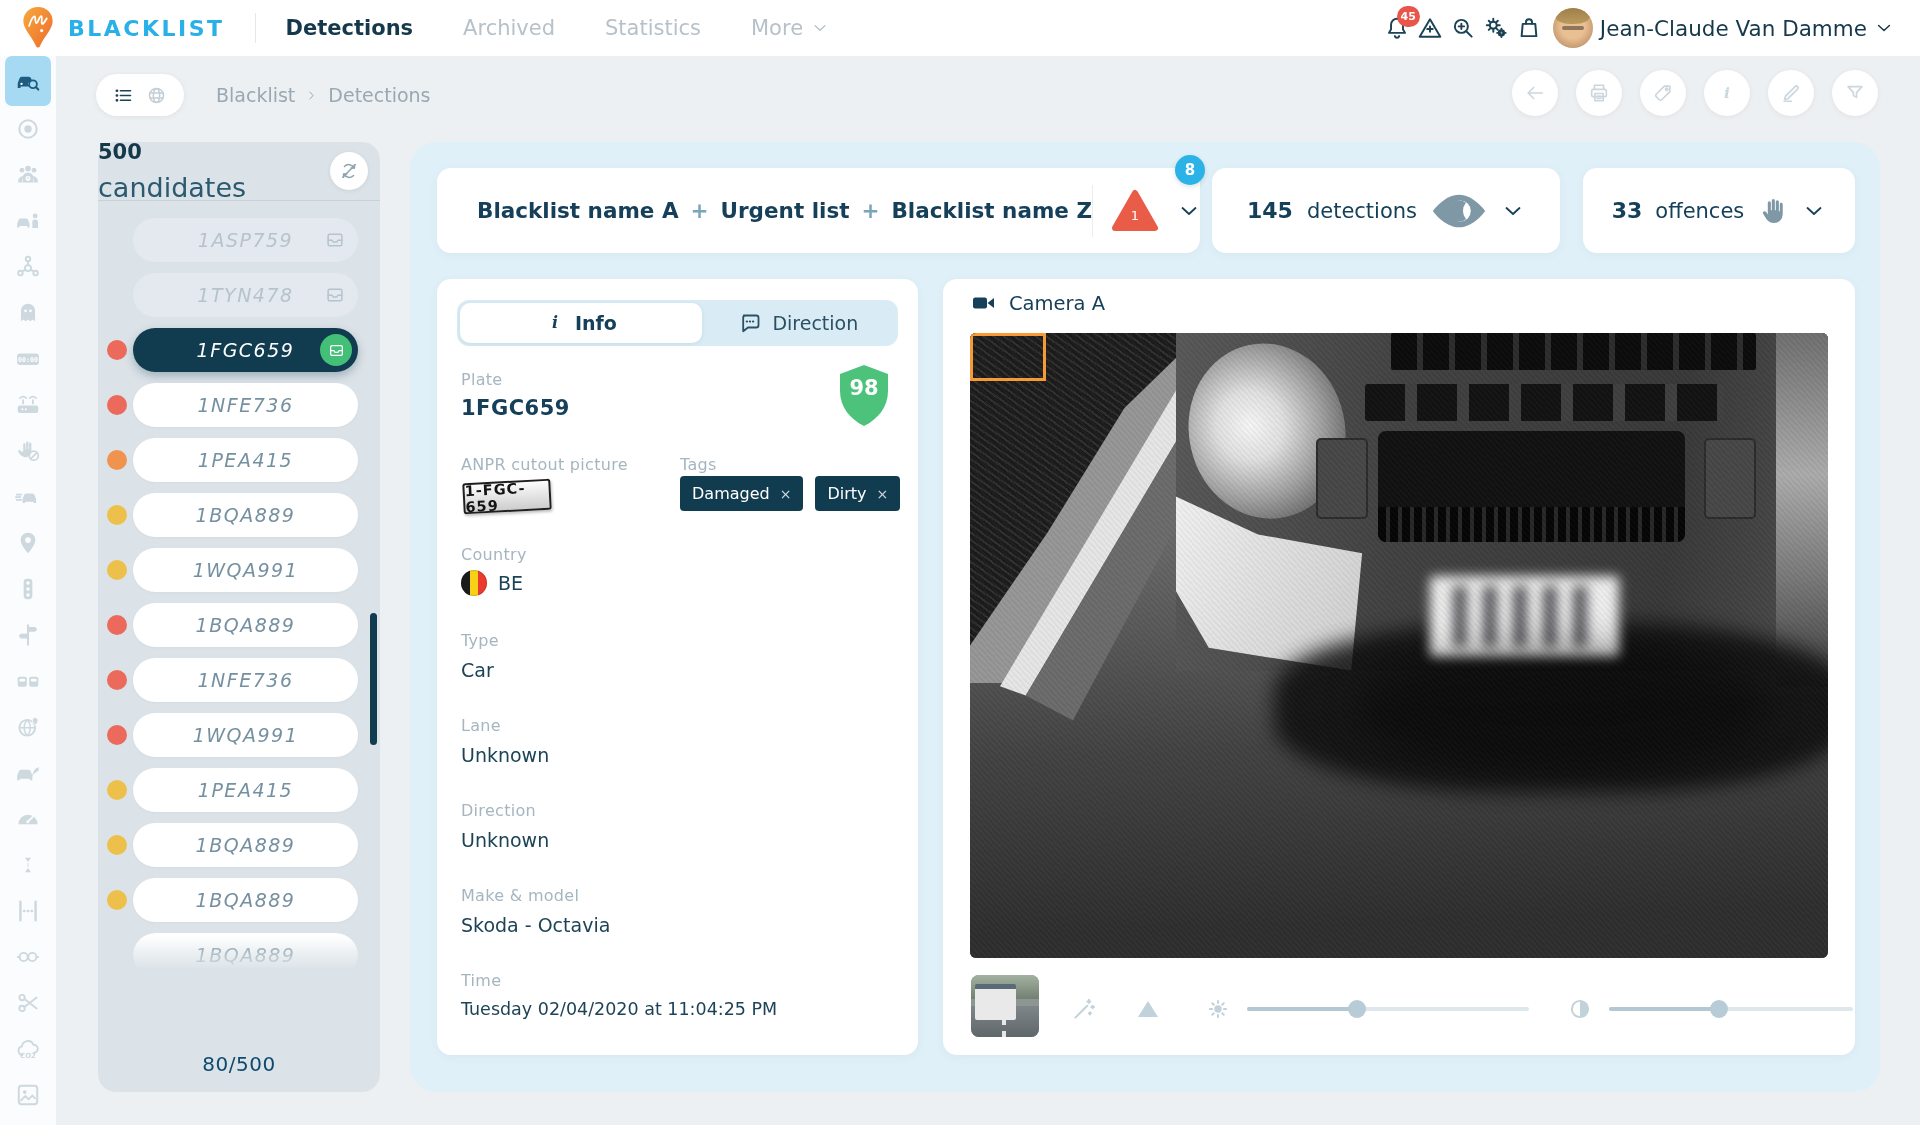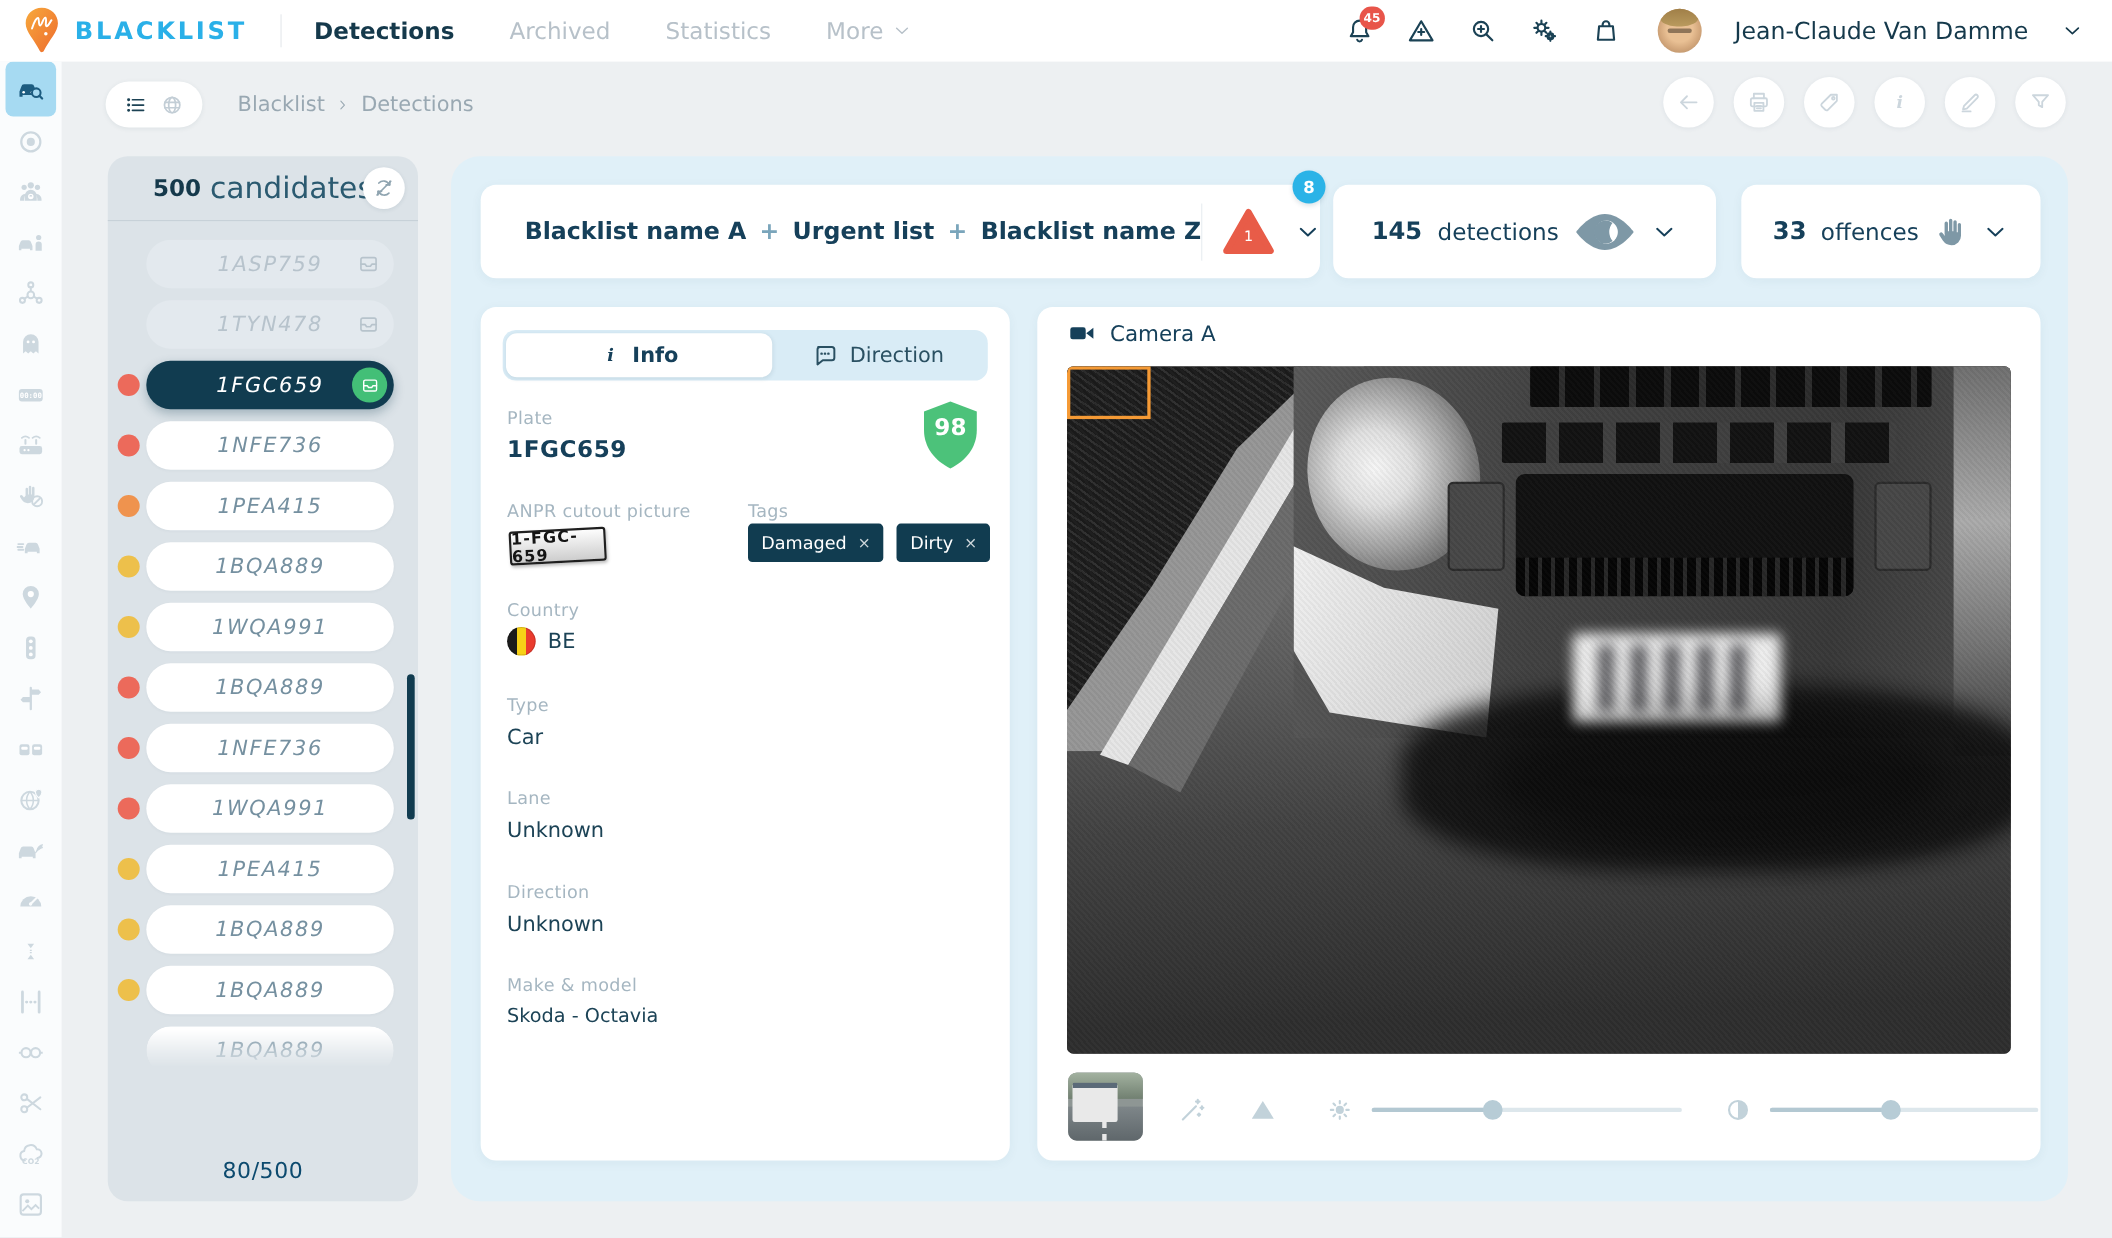--- a/index.html
+++ b/index.html
@@ -10,21 +10,21 @@
 
   
   .navbar{position:absolute;top:0;left:0;right:0;height:56px;background:#fff;display:flex;align-items:center;padding:0 26px 0 20px;z-index:20;}
   .logo{width:36px;height:44px;flex:none;}
   .brand{margin-left:12px;font-size:22px;font-weight:bold;letter-spacing:2.5px;color:#2ab0e8;}
   .nav-div{width:1px;height:30px;background:#e4e8eb;margin:0 30px;}
   .nav-items{display:flex;align-items:center;gap:50px;}
   .nav-item{font-size:21px;color:#b7c1c9;font-weight:500;cursor:pointer;display:flex;align-items:center;gap:8px;}
   .nav-item.active{color:#15394b;font-weight:600;}
   .nav-chev{width:18px;height:18px;color:#b7c1c9;}
-  .nav-right{margin-left:auto;display:flex;align-items:center;gap:30px;}
+  .nav-right{margin-left:auto;display:flex;align-items:center;gap:7px;}
   .nav-icon{position:relative;width:26px;height:26px;color:#1b4255;cursor:pointer;flex:none;}
   .bell-badge{position:absolute;top:-9px;right:-10px;min-width:21px;height:21px;border-radius:11px;background:#e8554a;color:#fff;
     font-size:11px;font-weight:bold;display:flex;align-items:center;justify-content:center;padding:0 4px;}
   .avatar{width:40px;height:40px;border-radius:50%;flex:none;margin-left:4px;position:relative;overflow:hidden;cursor:pointer;
     background:radial-gradient(circle at 50% 46%,#e9c094 0 40%,#d3a77c 62%,#a7805a 100%);}
   .avatar::before{content:"";position:absolute;left:6%;top:-6%;right:6%;height:46%;border-radius:50% 50% 44% 44%;
     background:linear-gradient(180deg,#9d7c45,#b99a5e);}
   .avatar::after{content:"";position:absolute;left:22%;top:44%;width:56%;height:10%;border-radius:4px;background:rgba(70,55,40,.55);}
   .user-name{font-size:21.5px;color:#15394b;font-weight:500;cursor:pointer;}
   .user-chev{width:20px;height:20px;color:#15394b;cursor:pointer;}
@@ -44,21 +44,21 @@
   .crumb{position:absolute;left:216px;top:74px;height:42px;display:flex;align-items:center;gap:10px;color:#99a8b2;font-size:19px;}
   .crumb-sep{width:13px;height:13px;color:#99a8b2;transform:rotate(-90deg);}
   .crumb a{cursor:pointer;}
   .toolbar{position:absolute;top:70px;right:42px;display:flex;gap:18px;z-index:5;}
   .tbtn{width:46px;height:46px;border-radius:50%;background:#fff;border:none;display:flex;align-items:center;justify-content:center;
     color:#ccd6dd;box-shadow:0 1px 5px rgba(30,60,80,.07);cursor:pointer;padding:0;}
   .ticon{width:22px;height:22px;}
 
   
   .cand-panel{position:absolute;left:98px;top:142px;width:282px;height:950px;background:#dce3e8;border-radius:18px;z-index:4;}
-  .cp-head{position:absolute;top:0;left:0;right:0;height:58px;display:flex;align-items:center;justify-content:center;gap:8px;}
+  .cp-head{position:absolute;top:0;left:0;right:0;height:58px;display:flex;align-items:flex-start;justify-content:center;gap:8px;flex-direction:column;}
   .cp-count{font-size:21px;font-weight:bold;color:#15394b;}
   .cp-label{font-size:27px;color:#2b5a70;}
   .cp-sync{position:absolute;right:12px;top:10px;width:38px;height:38px;border-radius:50%;background:#fff;border:none;cursor:pointer;
     display:flex;align-items:center;justify-content:center;color:#8fa4b0;box-shadow:0 1px 4px rgba(30,60,80,.1);padding:0;}
   .cp-sync span{width:20px;height:20px;}
   .cp-div{position:absolute;top:58px;left:0;right:0;height:1px;background:#c7d1d8;}
   .cand-list{position:absolute;top:76px;left:0;right:0;height:814px;overflow:hidden;font-style:italic;}
   .cand{position:relative;height:44px;margin:0 22px 11px 35px;background:#fff;border-radius:22px;color:#7590a0;cursor:pointer;
     box-shadow:0 1px 3px rgba(30,60,80,.04);}
   .cand .cplate{display:block;text-align:center;line-height:44px;font-size:19px;letter-spacing:1.5px;}
@@ -757,20 +757,24 @@
             <div class="fvalue">Unknown</div>
           </div>
           <div class="field">
             <div class="flabel">Direction</div>
             <div class="fvalue">Unknown</div>
           </div>
           <div class="field">
             <div class="flabel">Make &amp; model</div>
             <div class="fvalue">Skoda - Octavia</div>
           </div>
+          <div class="field">
+            <div class="flabel">Time</div>
+            <div class="fvalue">Tuesday 02/04/2020 at 11:04:25 PM</div>
+          </div>
         </div>
     </div>
 
     <div class="card card-camera">
       <div class="cam-head">
         <span class="cam-ic">
             <svg viewBox="0 0 24 24" fill="currentColor">
               <rect x="1.5" y="6.5" width="14" height="11" rx="2.2"></rect>
               <path d="M22.5 7l-6.5 5 6.5 5z"></path>
             </svg>

